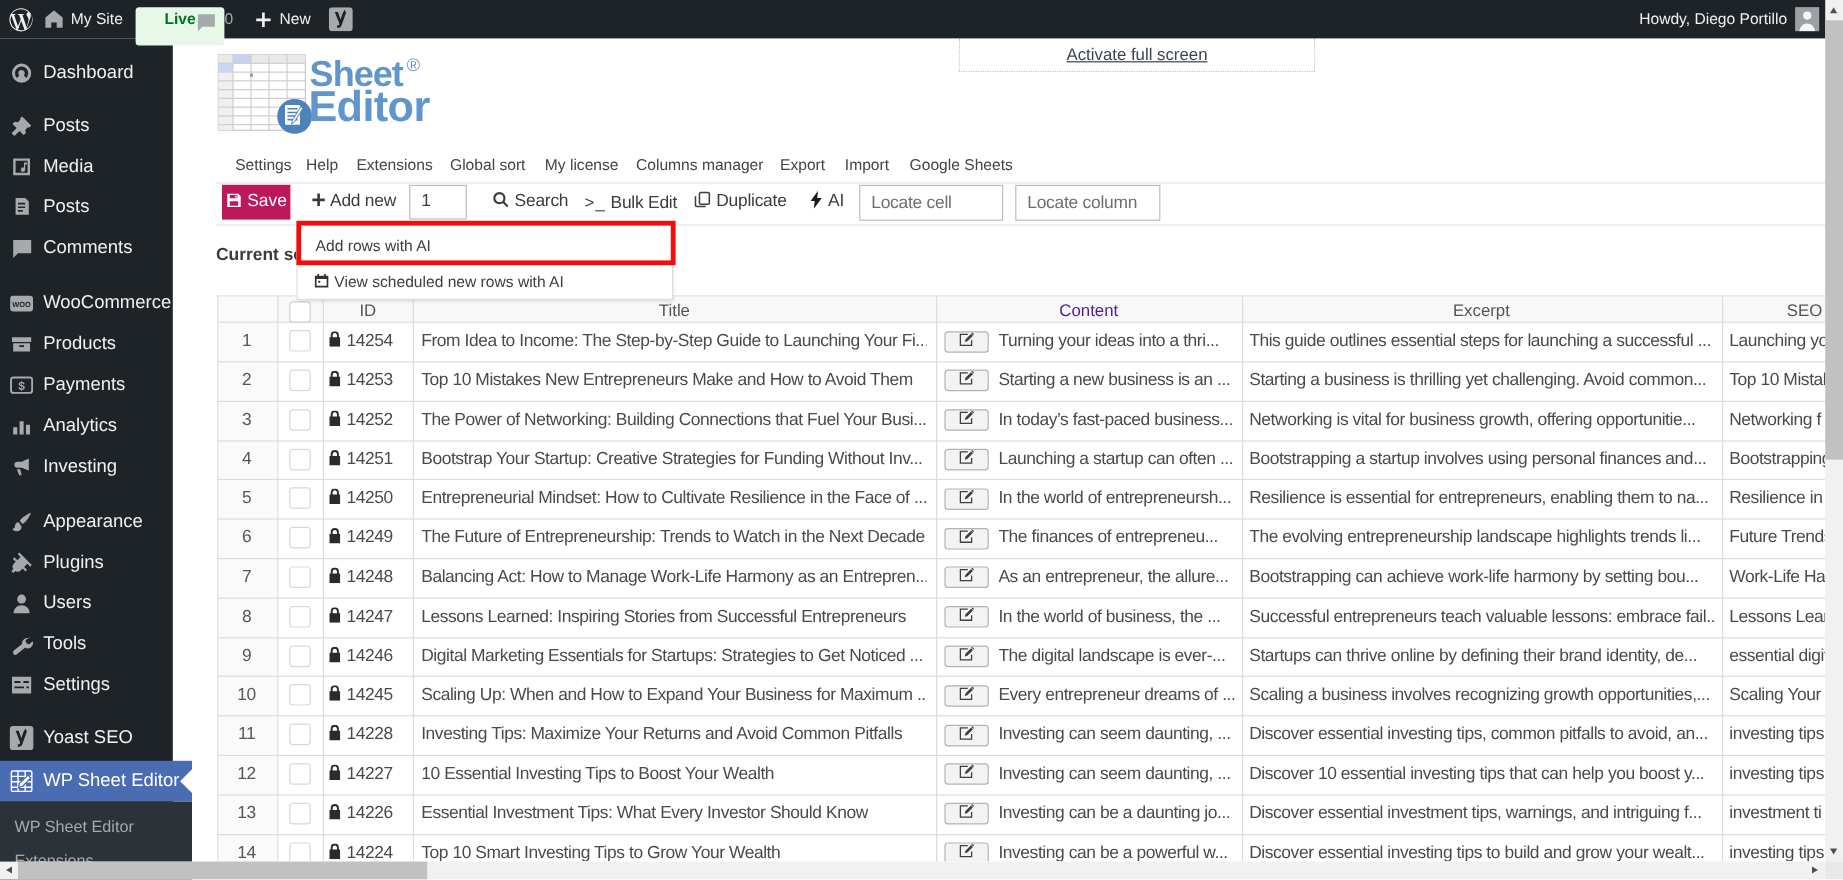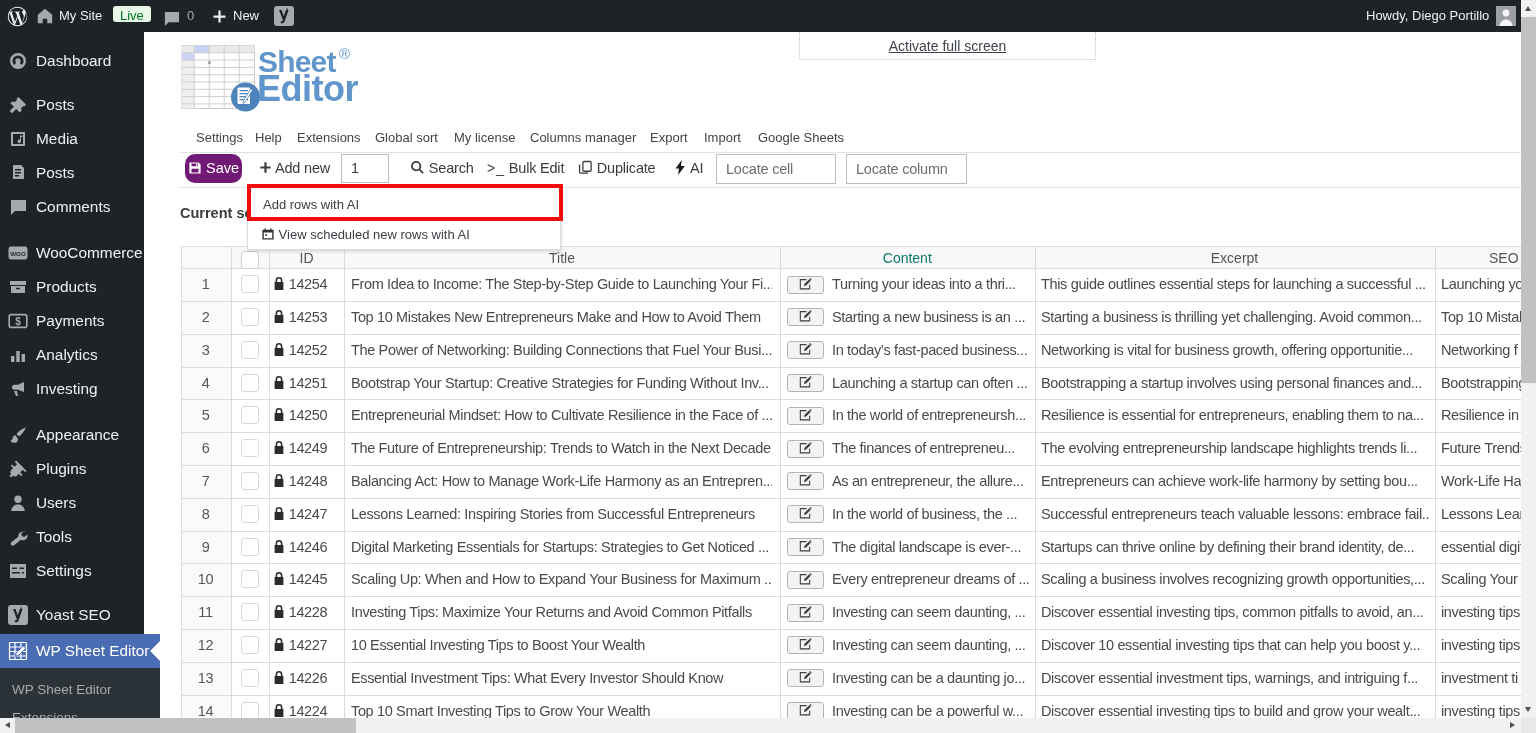--- a/index.html
+++ b/index.html
@@ -23,21 +23,21 @@
 </style></head><body>
 <div id="stage">
 <div id="abar">
 <svg class="ab" style="left:7px;top:6px" width="21" height="21" viewBox="0 0 20 20">
         <path fill="#f0f0f1" d="M10 .8C4.9.8.8 4.9.8 10s4.1 9.2 9.2 9.2 9.2-4.1 9.2-9.2S15.1.8 10 .8zM1.7 10c0-1.2.26-2.34.72-3.37l3.96 10.85C3.6 16.13 1.7 13.29 1.7 10zm8.3 8.3c-.81 0-1.6-.12-2.34-.34l2.49-7.23 2.55 6.98c.02.04.04.08.06.11-.87.31-1.8.48-2.76.48zm1.14-12.2c.5-.03.95-.08.95-.08.45-.05.4-.71-.05-.68 0 0-1.34.1-2.21.1-.81 0-2.18-.1-2.18-.1-.45-.03-.5.66-.05.68 0 0 .42.05.87.08l1.3 3.56L7.6 15.03 4.56 6.1c.5-.03.95-.08.95-.08.45-.05.4-.71-.05-.68 0 0-1.34.1-2.21.1-.16 0-.34 0-.54-.01C4.19 3.2 6.91 1.7 10 1.7c2.3 0 4.4.88 5.97 2.32h-.11c-.87 0-1.48.76-1.48 1.57 0 .73.42 1.35.87 2.08.34.59.73 1.35.73 2.45 0 .76-.29 1.64-.68 2.87l-.88 2.95-3.21-9.54zm3.24 11.08 2.72-7.87c.51-1.27.68-2.29.68-3.19 0-.33-.02-.63-.06-.92.7 1.27 1.09 2.73 1.09 4.28 0 3.29-1.78 6.16-4.43 7.7z"></path>
       </svg>
 <svg class="ab" style="left:36px;top:7px" width="18" height="18" viewBox="0 0 20 20">
         <path fill="#a7aaad" d="M10 2 2 8.5V18h5.5v-5h5v5H18V8.5z"></path>
       </svg>
 <span class="ab" style="left:59px">My Site</span>
-<span class="ab" style="left:113px;top:6px;height:16px;line-height:20px;background:#e7f7e8;color:#00731f;font-weight:normal;font-size:13px;padding:0 7px;border-radius:3px">Live</span>
+<span class="ab" style="left:113px;top:6px;height:32px;line-height:20px;background:#e7f7e8;color:#00731f;font-weight:bold;font-size:13px;padding:0 24px;border-radius:3px">Live</span>
 <svg class="ab" style="left:162px;top:10px" width="19" height="17" viewBox="0 0 20 18">
         <path fill="#a7aaad" d="M2 2h16v11H7l-4 4V2z"></path>
       </svg>
 <span class="ab" style="left:187px;color:#a7aaad">0</span>
 <svg class="ab" style="left:212px;top:9px" width="15" height="15" viewBox="0 0 20 20">
         <path fill="#f0f0f1" d="M8.5 2h3v6.5H18v3h-6.5V18h-3v-6.5H2v-3h6.5z"></path>
       </svg>
 <span class="ab" style="left:233px">New</span>
 <svg class="ab" style="left:274px;top:6px" width="20" height="20" viewBox="0 0 20 20">
         <rect x="0" y="0" width="20" height="20" rx="3" fill="#a7aaad"></rect>
@@ -206,21 +206,21 @@
       <span class="abs" style="left:95px;top:98px;font-size:13px;color:#444;line-height:15px">Help</span>
       <span class="abs" style="left:137px;top:98px;font-size:13px;color:#444;line-height:15px">Extensions</span>
       <span class="abs" style="left:215px;top:98px;font-size:13px;color:#444;line-height:15px">Global sort</span>
       <span class="abs" style="left:294px;top:98px;font-size:13px;color:#444;line-height:15px">My license</span>
       <span class="abs" style="left:370px;top:98px;font-size:13px;color:#444;line-height:15px">Columns manager</span>
       <span class="abs" style="left:490px;top:98px;font-size:13px;color:#444;line-height:15px">Export</span>
       <span class="abs" style="left:544px;top:98px;font-size:13px;color:#444;line-height:15px">Import</span>
       <span class="abs" style="left:598px;top:98px;font-size:13px;color:#444;line-height:15px">Google Sheets</span>
       <div class="gline" style="left:20px;top:120px;width:1341px;height:1px;background:#e3e3e3"></div>
       <div class="gline" style="left:20px;top:155px;width:1341px;height:1px;background:#e3e3e3"></div>
-      <div class="abs" style="left:25px;top:122px;width:57px;height:29px;background:#701a75;border-radius:10px;color:#fff;font-size:14.5px;line-height:29px;text-align:center">
+      <div class="abs" style="left:25px;top:122px;width:57px;height:29px;background:#be185d;border-radius:0;color:#fff;font-size:14.5px;line-height:29px;text-align:center">
 <svg style="vertical-align:-2px" width="14" height="14" viewBox="0 0 20 20">
           <path fill="#fff" d="M2 2h13l3 3v13H2zm3 1.5v4h9v-4zm6.5.8v2.4h1.6V4.3zM5 11v5.5h10V11z"></path>
         </svg> Save</div>
       <div class="abs" style="left:99px;top:122px;height:29px;line-height:29px;font-size:14.5px;letter-spacing:-0.2px;color:#3c3c3c"><svg style="vertical-align:-1px" width="13" height="13" viewBox="0 0 20 20">
           <path fill="#3c3c3c" d="M8.3 2h3.4v6.3H18v3.4h-6.3V18H8.3v-6.3H2V8.3h6.3z"></path>
         </svg> Add new</div>
       <div class="abs" style="left:181px;top:122px;width:48px;height:29px;border:1px solid #bdbdbd;font-size:14.5px;color:#3c3c3c;line-height:27px;padding-left:9px">1</div>
       <div class="abs" style="left:250px;top:122px;height:29px;line-height:29px;font-size:14.5px;letter-spacing:-0.2px;color:#3c3c3c"><svg style="vertical-align:-2px" width="15" height="15" viewBox="0 0 20 20">
           <g fill="none" stroke="#3c3c3c" stroke-width="2.4">
             <circle cx="8.2" cy="8.2" r="5.6"></circle>
@@ -260,21 +260,21 @@
         <div class="gline" style="left:0;top:448.6px;width:1340.5px;height:1px"></div>
         <div class="gline" style="left:0.0px;top:0;width:1px;height:472px"></div>
         <div class="gline" style="left:50.0px;top:0;width:1px;height:472px"></div>
         <div class="gline" style="left:88.5px;top:0;width:1px;height:472px"></div>
         <div class="gline" style="left:163.5px;top:0;width:1px;height:472px"></div>
         <div class="gline" style="left:599.5px;top:0;width:1px;height:472px"></div>
         <div class="gline" style="left:854.0px;top:0;width:1px;height:472px"></div>
         <div class="gline" style="left:1254.0px;top:0;width:1px;height:472px"></div>
         <div class="abs" style="left:26.0px;top:3.5px;width:200px;text-align:center;font-size:14px;color:#555">ID</div>
         <div class="abs" style="left:281.5px;top:3.5px;width:200px;text-align:center;font-size:14px;color:#555">Title</div>
-        <div class="abs" style="left:626.8px;top:3.5px;width:200px;text-align:center;font-size:14px;color:#0f766e">Content</div>
+        <div class="abs" style="left:626.8px;top:3.5px;width:200px;text-align:center;font-size:14px;color:#4c1d95">Content</div>
         <div class="abs" style="left:954.0px;top:3.5px;width:200px;text-align:center;font-size:14px;color:#555">Excerpt</div>
         <div class="abs" style="left:1308.5px;top:3.5px;width:120px;font-size:14px;color:#555">SEO Keyword</div>
         <div class="abs" style="left:60.0px;top:4.5px;width:18px;height:18px;border:1px solid #d0d0d0;border-radius:3px;background:#fff"></div>
         <div class="cellt" style="left:0;top:29.1px;width:50px;text-align:center;font-size:14.5px;color:#565656">1</div>
         <div class="abs" style="left:60.0px;top:29.1px;width:18px;height:18px;border:1px solid #d9d9d9;border-radius:3px;background:#fff"></div>
         <div class="cellt" style="left:92.5px;top:29.1px;width:68px"><svg style="vertical-align:-1px" width="12" height="13" viewBox="0 0 12 13">
             <path fill="#2b2b2b" d="M6 0a3.4 3.4 0 0 0-3.4 3.4V5H1.6v8h8.8V5h-1V3.4A3.4 3.4 0 0 0 6 0zm0 1.6c1 0 1.8.8 1.8 1.8V5H4.2V3.4c0-1 .8-1.8 1.8-1.8z"></path>
           </svg> 14254</div>
         <div class="cellt" style="left:170.5px;top:29.1px;width:421px">From Idea to Income: The Step-by-Step Guide to Launching Your Fi...</div>
         <div class="abs" style="left:606.5px;top:29.6px;width:37px;height:18px;border:1px solid #b3b3b3;border-radius:3px;background:#f3f3f3;text-align:center;line-height:16px"><svg width="13" height="12" viewBox="0 0 20 19">
@@ -367,21 +367,21 @@
             <path fill="#2b2b2b" d="M6 0a3.4 3.4 0 0 0-3.4 3.4V5H1.6v8h8.8V5h-1V3.4A3.4 3.4 0 0 0 6 0zm0 1.6c1 0 1.8.8 1.8 1.8V5H4.2V3.4c0-1 .8-1.8 1.8-1.8z"></path>
           </svg> 14248</div>
         <div class="cellt" style="left:170.5px;top:225.9px;width:421px">Balancing Act: How to Manage Work-Life Harmony as an Entrepren...</div>
         <div class="abs" style="left:606.5px;top:226.4px;width:37px;height:18px;border:1px solid #b3b3b3;border-radius:3px;background:#f3f3f3;text-align:center;line-height:16px"><svg width="13" height="12" viewBox="0 0 20 19">
             <g fill="none" stroke="#3f3f3f" stroke-width="1.7">
               <path d="M16.6 10.5v6.7H1.8V2.6h9.8"></path>
             </g>
             <path fill="#3f3f3f" d="m7.6 12.7.9-3.4 7.4-7.4 2.5 2.5-7.4 7.4zM16.2 1l1.2-1 2.5 2.5-1.1 1.1z"></path>
           </svg></div>
         <div class="cellt" style="left:651.5px;top:225.9px;width:196.5px">As an entrepreneur, the allure...</div>
-        <div class="cellt" style="left:860.5px;top:225.9px;width:387.5px">Entrepreneurs can achieve work-life harmony by setting bou...</div>
+        <div class="cellt" style="left:860.5px;top:225.9px;width:387.5px">Bootstrapping can achieve work-life harmony by setting bou...</div>
         <div class="cellt" style="left:1260.5px;top:225.9px;width:80px">Work-Life Ha</div>
         <div class="cellt" style="left:0;top:258.7px;width:50px;text-align:center;font-size:14.5px;color:#565656">8</div>
         <div class="abs" style="left:60.0px;top:258.7px;width:18px;height:18px;border:1px solid #d9d9d9;border-radius:3px;background:#fff"></div>
         <div class="cellt" style="left:92.5px;top:258.7px;width:68px"><svg style="vertical-align:-1px" width="12" height="13" viewBox="0 0 12 13">
             <path fill="#2b2b2b" d="M6 0a3.4 3.4 0 0 0-3.4 3.4V5H1.6v8h8.8V5h-1V3.4A3.4 3.4 0 0 0 6 0zm0 1.6c1 0 1.8.8 1.8 1.8V5H4.2V3.4c0-1 .8-1.8 1.8-1.8z"></path>
           </svg> 14247</div>
         <div class="cellt" style="left:170.5px;top:258.7px;width:421px">Lessons Learned: Inspiring Stories from Successful Entrepreneurs</div>
         <div class="abs" style="left:606.5px;top:259.2px;width:37px;height:18px;border:1px solid #b3b3b3;border-radius:3px;background:#f3f3f3;text-align:center;line-height:16px"><svg width="13" height="12" viewBox="0 0 20 19">
             <g fill="none" stroke="#3f3f3f" stroke-width="1.7">
               <path d="M16.6 10.5v6.7H1.8V2.6h9.8"></path>

